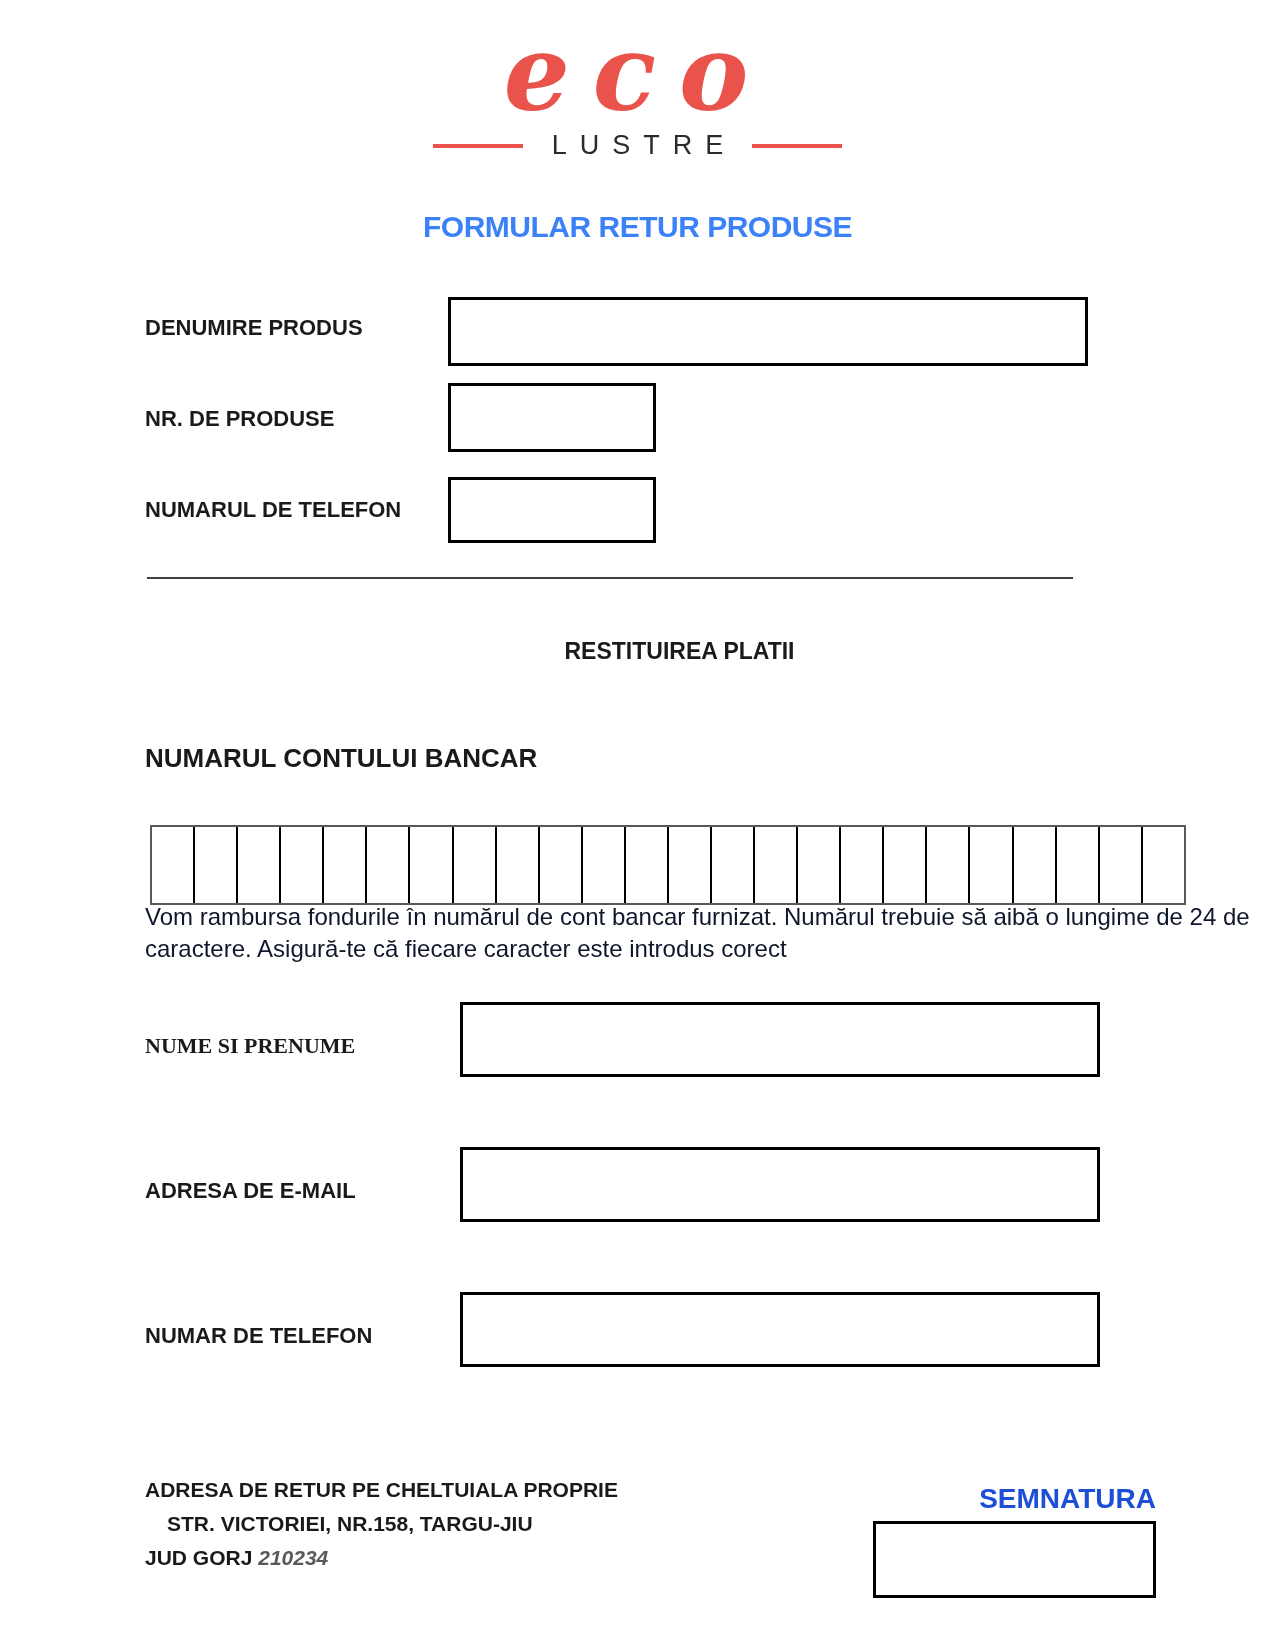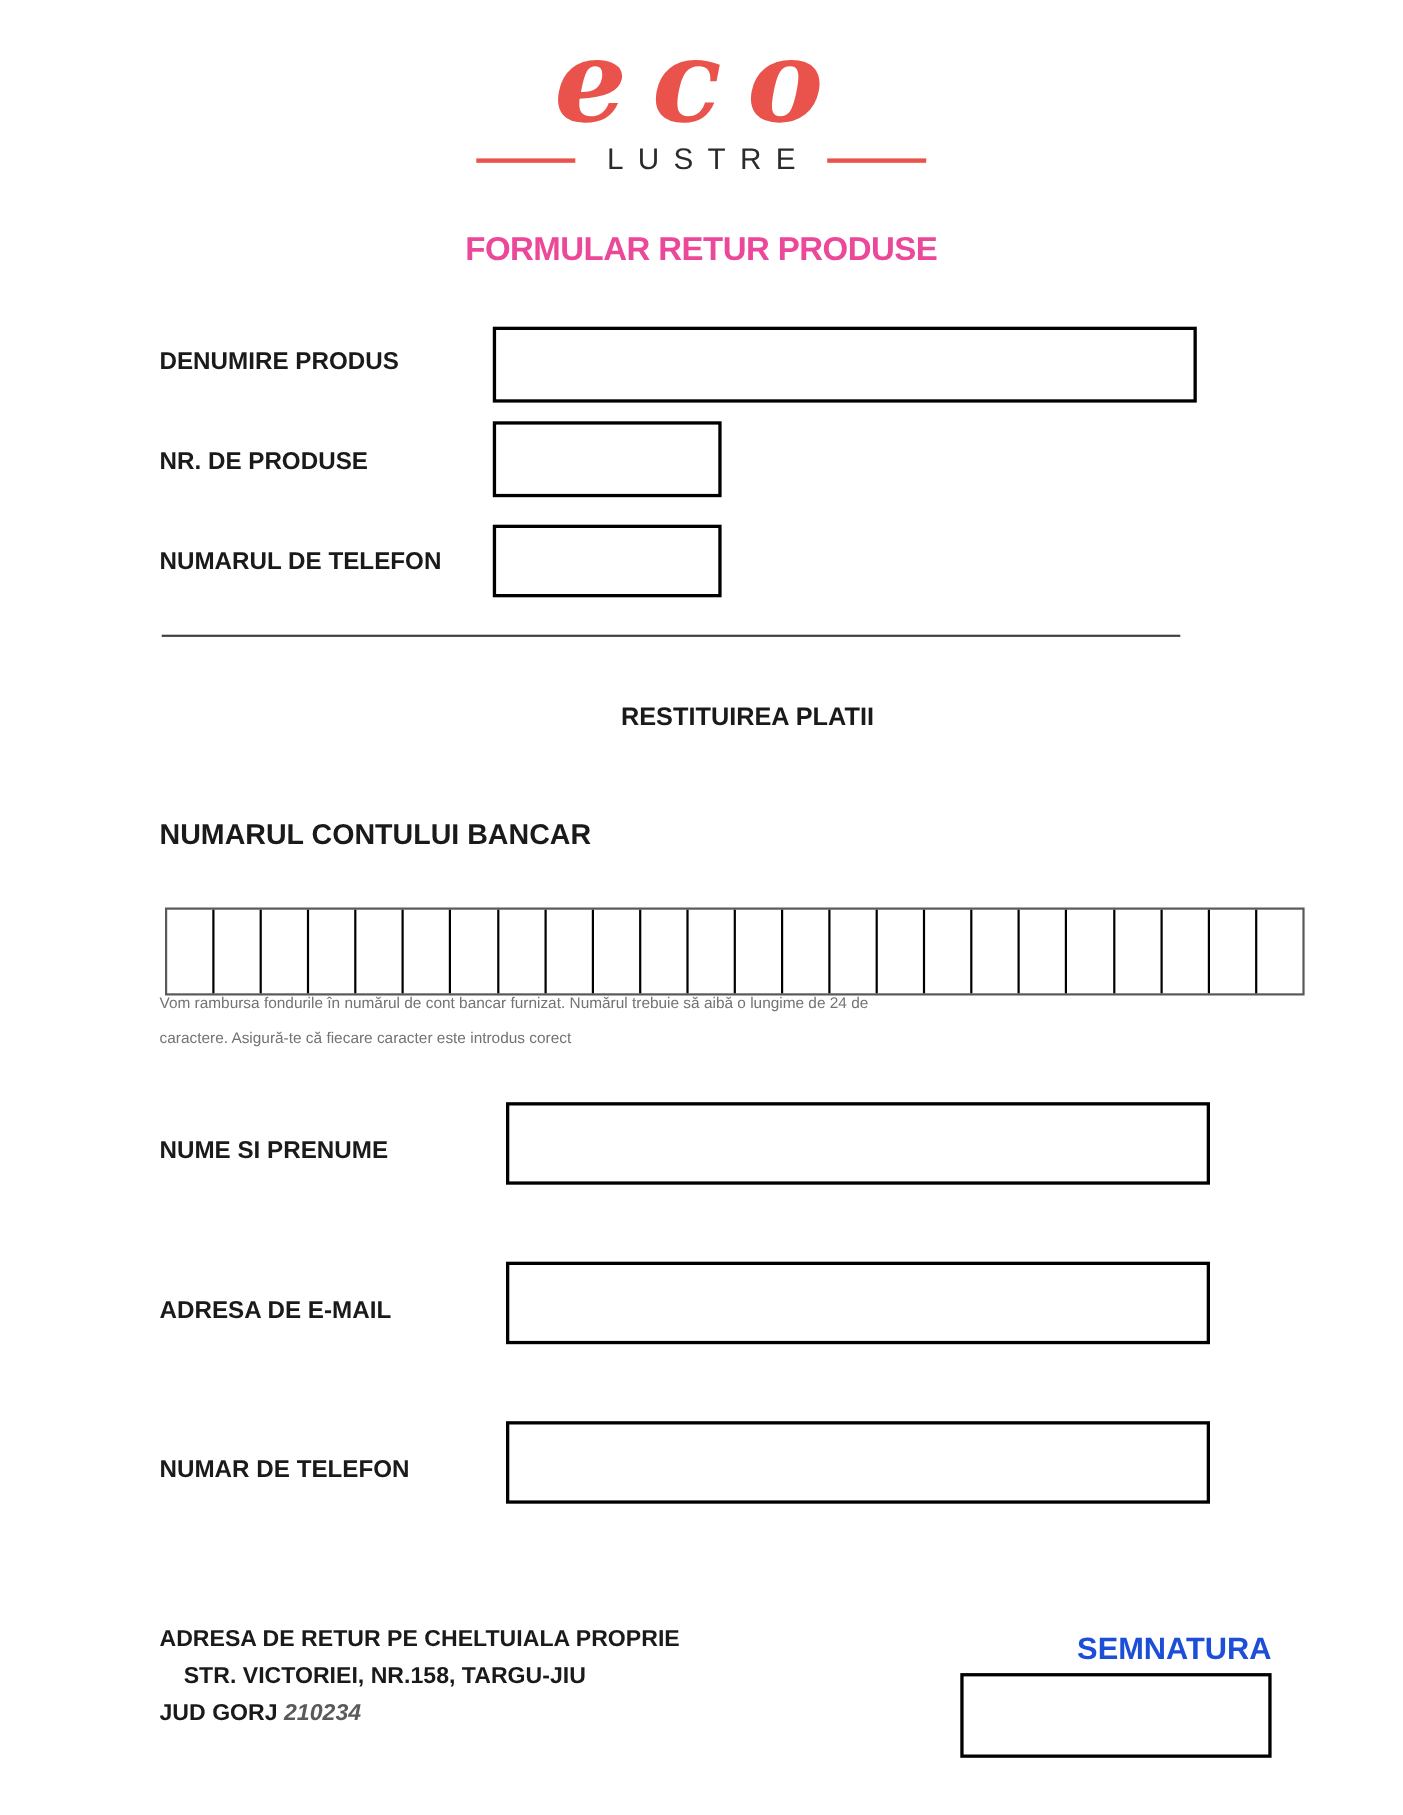--- a/index.html
+++ b/index.html
@@ -56,21 +56,21 @@
 
   
   .form-title {
     position: absolute;
     top: 210px;
     left: 0;
     width: 100%;
     text-align: center;
     font-size: 30px;
     font-weight: bold;
-    color: #ec4899;
+    color: #3b82f6;
     letter-spacing: -0.5px;
   }
   .section-heading {
     position: absolute;
     top: 638px;
     left: 0;
     width: 100%;
     text-align: center;
     font-size: 23px;
     font-weight: bold;
@@ -136,22 +136,22 @@
     flex: 1 1 0;
     border-right: 2px solid #000000;
     box-sizing: border-box;
   }
   .bank-cell:last-child { border-right: none; }
 
   
   .note-line {
     position: absolute;
     left: 145px;
-    font-size: 14px;
-    color: #737373;
+    font-size: 24px;
+    color: #0f172a;
     white-space: nowrap;
   }
   .note-line-1 { top: 903px; }
   .note-line-2 { top: 935px; }
 
   
   .footer-line {
     position: absolute;
     left: 145px;
     font-size: 21px;
@@ -230,21 +230,21 @@
       <div class="bank-cell"></div>
       <div class="bank-cell"></div>
       <div class="bank-cell"></div>
       <div class="bank-cell"></div>
       <div class="bank-cell"></div>
     </div>
 
   <div class="note-line note-line-1">Vom rambursa fondurile în numărul de cont bancar furnizat. Numărul trebuie să aibă o lungime de 24 de</div>
   <div class="note-line note-line-2">caractere. Asigură-te că fiecare caracter este introdus corect</div>
 
-  <div class="field-label" style="top:1033px;">NUME SI PRENUME</div>
+  <div class="field-label" style="top:1033px;font-family:Liberation Serif, serif;">NUME SI PRENUME</div>
   <div class="input-box box-nume"></div>
 
   <div class="field-label" style="top:1178px;">ADRESA DE E-MAIL</div>
   <div class="input-box box-email"></div>
 
   <div class="field-label" style="top:1323px;">NUMAR DE TELEFON</div>
   <div class="input-box box-telefon"></div>
 
   <div class="footer-line footer-line-1">ADRESA DE RETUR PE CHELTUIALA PROPRIE</div>
   <div class="footer-line footer-line-2">STR. VICTORIEI, NR.158, TARGU-JIU</div>

